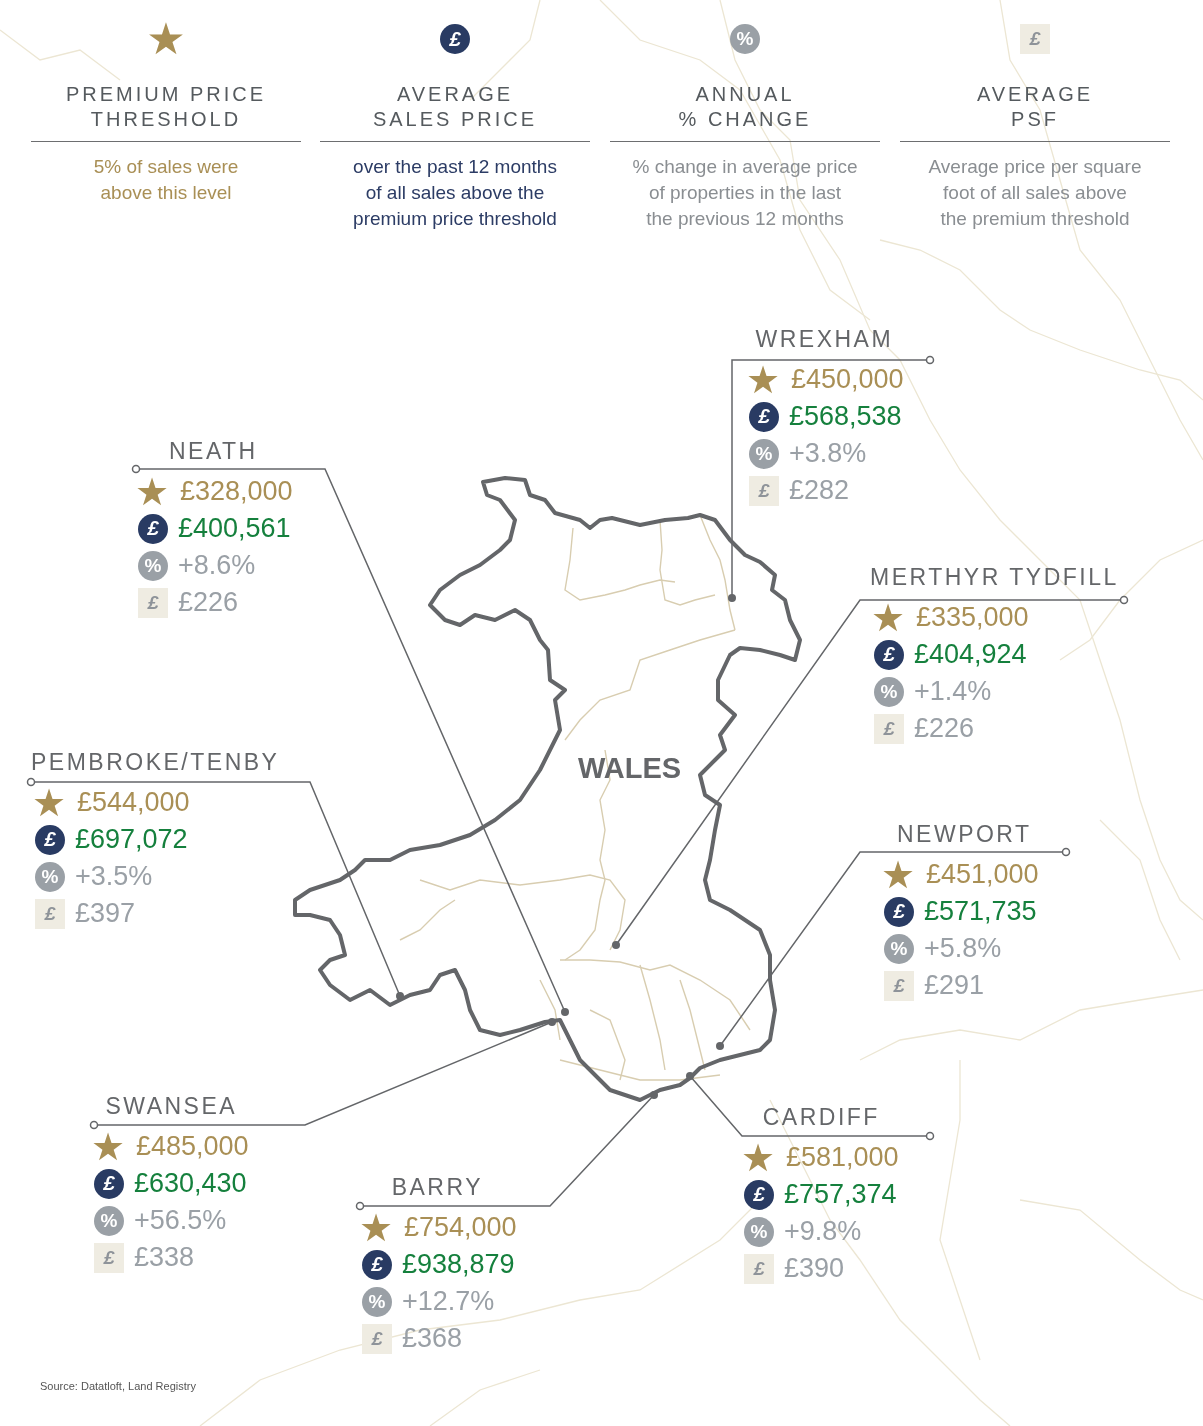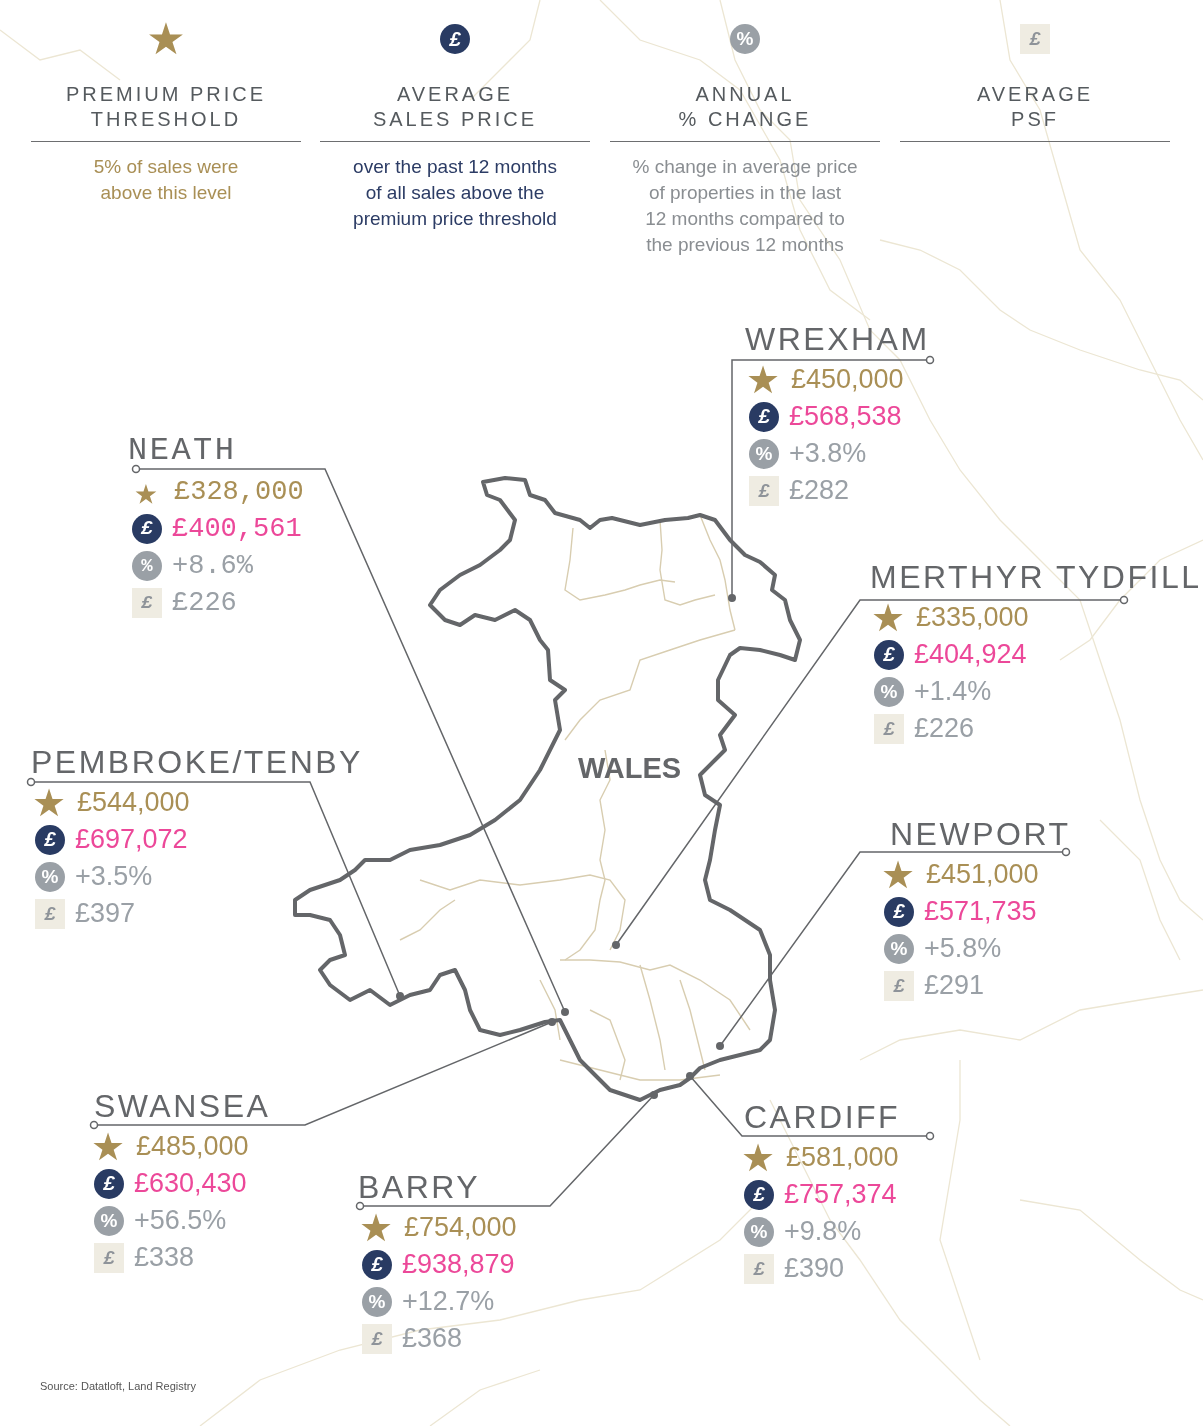--- a/index.html
+++ b/index.html
@@ -9,25 +9,25 @@
   .legend-col { position:absolute; top:18px; width:270px; text-align:center; z-index:2; }
   .legend-icon { height:42px; display:flex; align-items:center; justify-content:center; }
   .legend-title { font-size:20px; letter-spacing:3px; color:#555a5e; line-height:25px; margin-top:22px; }
   .legend-rule { height:0; border-top:1.5px solid #6d6e70; margin:9px 0 12px 0; }
   .legend-desc { font-size:19px; line-height:26px; }
   .ic { display:inline-flex; align-items:center; justify-content:center; flex:none; }
   .ic-pound { width:30px; height:30px; border-radius:50%; background:#293b63; color:#fff; font-weight:bold; font-size:20px; font-style:italic; }
   .ic-pct { width:30px; height:30px; border-radius:50%; background:#9aa0a6; color:#fff; font-weight:bold; font-size:19px; }
   .ic-psf { width:30px; height:30px; background:#efece2; color:#8e9399; font-weight:bold; font-size:19px; font-style:italic; }
   .city { position:absolute; z-index:2; }
-  .city-name { font-size:32px; letter-spacing:2.5px; color:#646669; line-height:28px; white-space:nowrap; }
+  .city-name { font-size:23px; letter-spacing:2.5px; color:#646669; line-height:28px; white-space:nowrap;text-align:center; }
   .row { display:flex; align-items:center; height:37px; }
   .row .val { font-size:27px; margin-left:10px; white-space:nowrap; }
   .v-star { color:#a98f55; }
-  .v-avg { color:#ec4899; }
+  .v-avg { color:#15803d; }
   .v-pct { color:#9aa0a6; }
   .v-psf { color:#9aa0a6; }
   .wales-label { position:absolute; left:578px; top:752px; font-size:29px; font-weight:bold; color:#646669; z-index:2; }
   .source { position:absolute; left:40px; top:1380px; font-size:11px; color:#555; z-index:2; }
   svg.overlay { position:absolute; left:0; top:0; z-index:1; }
 </style>
 </head>
 <body>
 
 <svg class="bgmap" viewBox="0 0 1203 1426">
@@ -135,33 +135,37 @@
       <span class="ic ic-pct">%</span>
     </div>
   <div class="legend-title">
       <div>ANNUAL</div>
       <div>% CHANGE</div>
     </div>
   <div class="legend-rule"></div>
   <div class="legend-desc" style="color:#8a8e92;">
     <div>% change in average price</div>
     <div>of properties in the last</div>
-    <div>12 months compared to</div>
     <div>the previous 12 months</div>
   </div>
 </div>
 <div class="legend-col" style="left:900px;">
   <div class="legend-icon">
       <span class="ic ic-psf">£</span>
     </div>
   <div class="legend-title">
       <div>AVERAGE</div>
       <div>PSF</div>
     </div>
   <div class="legend-rule"></div>
+  <div class="legend-desc" style="color:#8a8e92;">
+    <div>Average price per square</div>
+    <div>foot of all sales above</div>
+    <div>the premium threshold</div>
+  </div>
 </div>
 
 <div class="wales-label">WALES</div>
 
 <div class="city" style="left:745px;top:325px;">
   <div class="city-name">WREXHAM</div>
   <div style="height:8px"></div>
   <div class="row">
       <span class="ic" style="color:#a98f55;font-size:38px;width:36px;">★</span>
       <span class="val v-star">£450,000</span>
@@ -173,21 +177,21 @@
   <div class="row">
       <span class="ic ic-pct" style="margin-left:4px">%</span>
       <span class="val v-pct">+3.8%</span>
     </div>
   <div class="row">
       <span class="ic ic-psf" style="margin-left:4px">£</span>
       <span class="val v-psf">£282</span>
     </div>
 </div>
 
-<div class="city" style="left:128px;top:437px;font-family:Liberation Mono, monospace;">
+<div class="city" style="left:134px;top:437px;">
   <div class="city-name">NEATH</div>
   <div style="height:8px"></div>
   <div class="row">
       <span class="ic" style="color:#a98f55;font-size:38px;width:36px;">★</span>
       <span class="val v-star">£328,000</span>
     </div>
   <div class="row">
       <span class="ic ic-pound" style="margin-left:4px">£</span>
       <span class="val v-avg">£400,561</span>
     </div>

